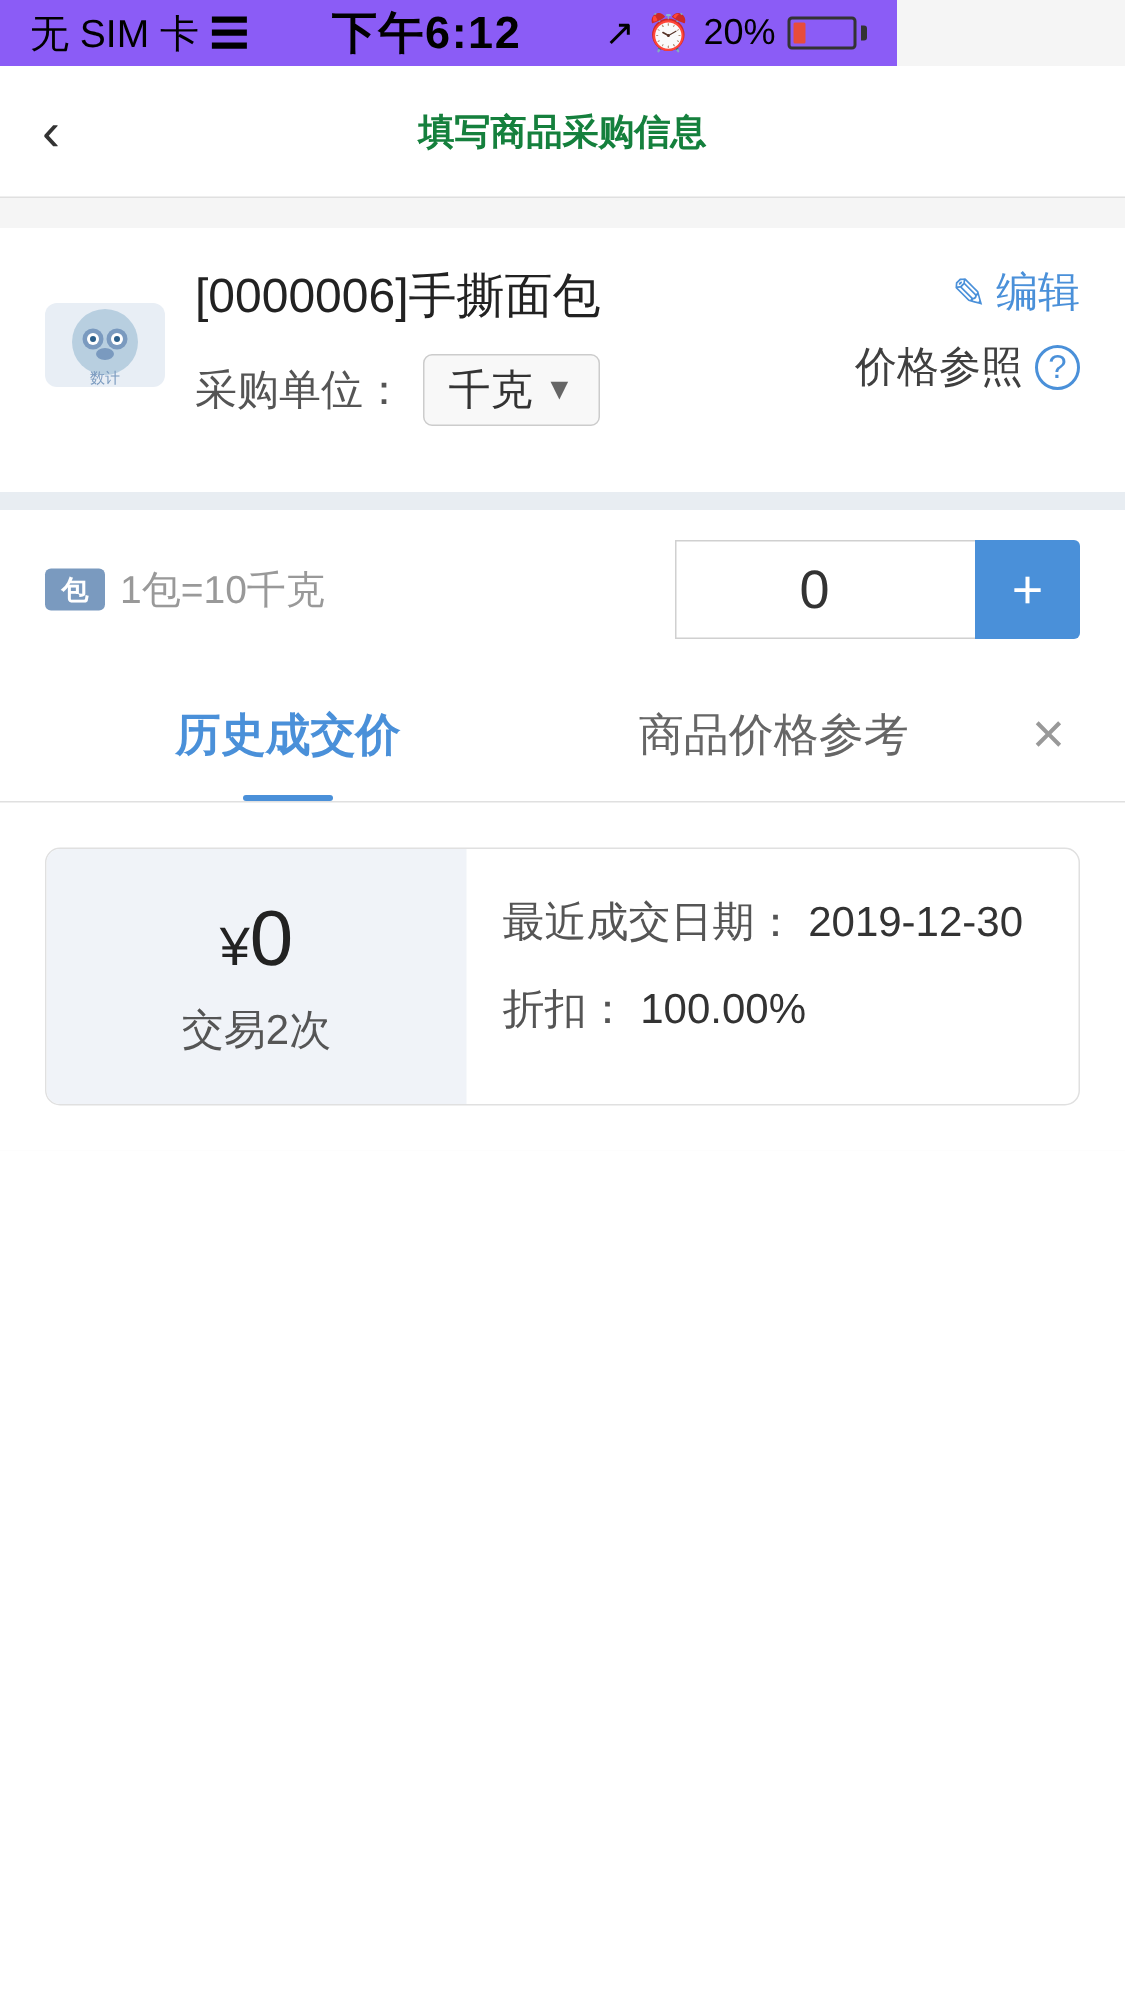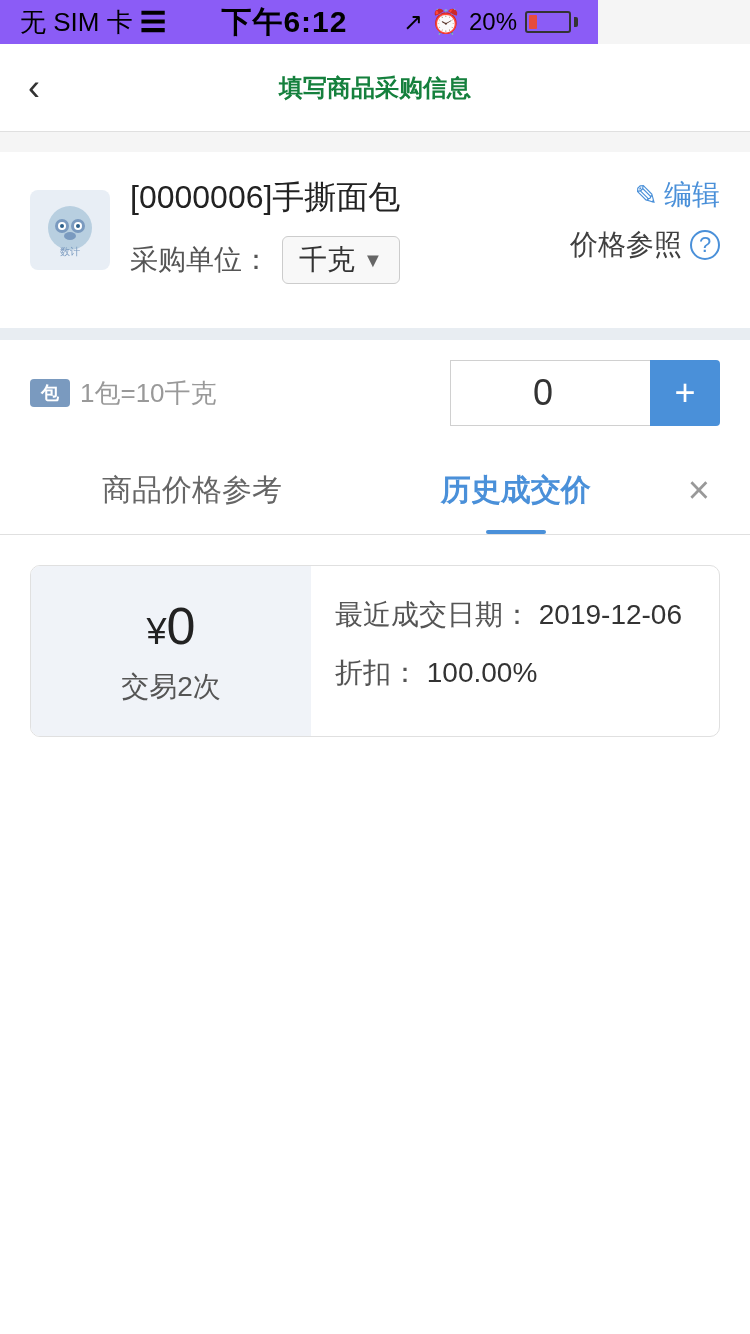--- a/index.html
+++ b/index.html
@@ -106,21 +106,21 @@
       justify-content: space-between;
       margin-bottom: 20px;
     }
     .product-left {
       display: flex;
       align-items: center;
       gap: 20px;
     }
     .product-thumbnail {
       width: 80px;
-      height: 80px;
+      height: 56px;
       background: #e8eef5;
       border-radius: 8px;
       display: flex;
       align-items: center;
       justify-content: center;
       overflow: hidden;
     }
     .product-info {
       display: flex;
       flex-direction: column;
@@ -440,42 +440,42 @@
   </div>
   <div class="quantity-input-group">
     <input class="quantity-input" type="number" value="0" style="">
     <button class="plus-btn">+</button>
   </div>
 </div>
 
 <div class="bottom-panel">
 
   <div class="tab-bar">
-    <div class="tab-item">
-      <span>商品价格参考</span>
-    </div>
     <div class="tab-item active">
       <span>历史成交价</span>
       <div class="tab-active-bar"></div>
+    </div>
+    <div class="tab-item">
+      <span>商品价格参考</span>
     </div>
     <span class="tab-close">×</span>
   </div>
 
   <div class="history-content">
     <div class="price-card">
       <div class="price-card-left">
         <div class="price-amount">
           <span class="price-yen">¥</span><span>0</span>
         </div>
         <div class="trade-count">交易2次</div>
       </div>
       <div class="price-card-right">
         <div class="detail-row">
           <span class="detail-label">最近成交日期：</span>
-          <span>2019-12-06</span>
+          <span>2019-12-30</span>
         </div>
         <div class="detail-row">
           <span class="detail-label">折扣：</span>
           <span>100.00%</span>
         </div>
       </div>
     </div>
   </div>
 
 </div>

